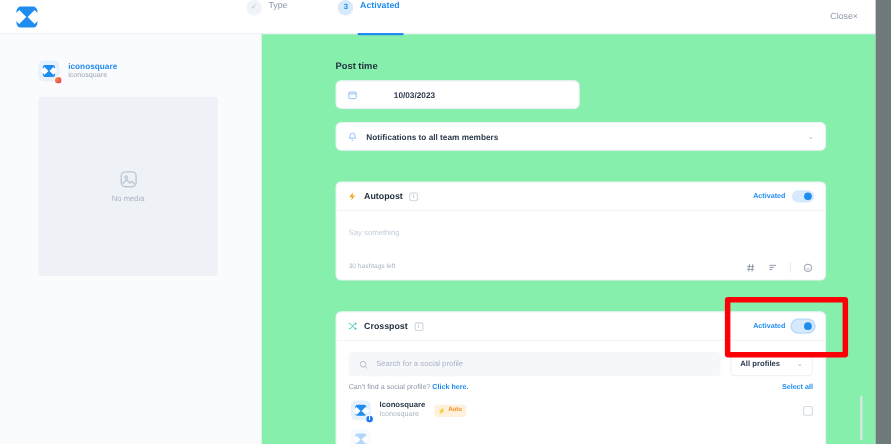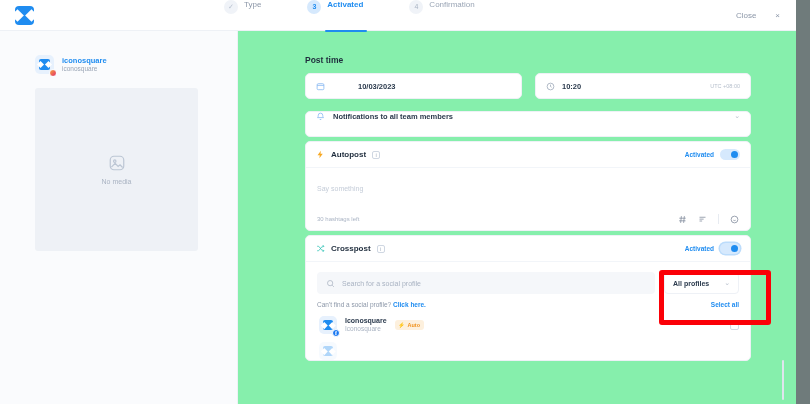--- a/index.html
+++ b/index.html
@@ -46,21 +46,21 @@
   .step .label { font-size: 8px; color: #9aa5b5; white-space: nowrap; }
   .step.done .label { color: #8c97a8; }
   .step.active .label { color: #1f8cf0; font-weight: bold; }
   .step.active .underline {
     position: absolute; left: 18px; right: -4px; bottom: -1px;
     height: 2px; background: #1f8cf0; border-radius: 1px;
   }
 
   .close {
     position: absolute; right: 16px; top: 50%; transform: translateY(-50%);
-    font-size: 8px; color: #8c97a8; display:flex; align-items:flex-start; gap:19px;
+    font-size: 8px; color: #8c97a8; display:flex; align-items:flex-start; gap:0;
     cursor: pointer;
   }
 
   
   .body { display: flex; height: 373px; width: 796px; }
   .sidebar {
     width: 238px; background: #fafbfd; border-right: 1px solid #eef1f6;
     padding: 24px 20px 0 35px;
   }
   .acct { display: flex; align-items: center; gap: 8px; }
@@ -102,28 +102,28 @@
   .field {
     height: 26px; display: flex; align-items: center; padding: 0 10px;
     border: 1px solid #eef1f6; border-radius: 5px; background: #fff; gap: 7px;
   }
   .field.date { width: 222px; gap: 33px; }
   .field.time { width: 221px; }
   .field .val { font-size: 7.5px; color: #2b3a4d; font-weight: bold; }
   .field .tz { margin-left: auto; font-size: 5.5px; color: #b6bfcc; }
 
   .notif {
-    margin-top: 12px; height: 26px; display: flex; 
+    margin-top: 12px; height: 26px; display: flex; align-items: center;
     padding: 0 10px; gap: 8px;
     border: 1px solid #eef1f6; border-radius: 5px; background:#fff;
   }
   .notif .lbl { font-size: 7.5px; color: #2b3a4d; font-weight: bold; }
   .notif .chev { margin-left: auto; color: #b6bfcc; font-size: 7px; }
 
-  .panel { margin-top: 4px; border: 1px solid #eef1f6; border-radius: 5px; background:#fff; }
+  .panel { margin-top: 28px; border: 1px solid #eef1f6; border-radius: 5px; background:#fff; }
   .panel-head {
     height: 26px; display: flex; align-items: center; padding: 0 10px; gap: 6px;
     border-bottom: 1px solid #f2f5f9;
   }
   .panel-head .ttl { font-size: 8px; font-weight: bold; color:#1f2d3d; }
   .info {
     width: 8px; height: 8px; border: 1px solid #cfd7e2; border-radius: 2px;
     font-size: 6px; line-height: 7px; text-align: center; color: #aab4c4;
   }
   .switchwrap { margin-left: auto; display: flex; align-items: center; gap: 6px; }
@@ -227,24 +227,20 @@
         <div class="label">Type</div>
       </div>
 
 
       <div class="step active">
         <div class="bullet">3</div>
         <div class="label">Activated</div>
         <div class="underline"></div>
       </div>
 
-      <div class="step">
-        <div class="bullet">4</div>
-        <div class="label">Confirmation</div>
-      </div>
 
     </div>
 
     <div class="close">
       <span>Close</span>
       <span>×</span>
     </div>
   </div>
 
   <div class="body">
@@ -277,28 +273,20 @@
 
       <div class="section-title">Post time</div>
 
       <div class="row2">
         <div class="field date">
           <svg width="9" height="9" viewBox="0 0 24 24" fill="none" stroke="#7fb3f0" stroke-width="2">
             <rect x="3" y="4.5" width="18" height="16" rx="3"></rect>
             <path d="M3 9h18"></path>
           </svg>
           <span class="val">10/03/2023</span>
-        </div>
-        <div class="field time">
-          <svg width="9" height="9" viewBox="0 0 24 24" fill="none" stroke="#9aa5b5" stroke-width="2">
-            <circle cx="12" cy="12" r="9"></circle>
-              <path d="M12 7v5l3 2"></path>
-          </svg>
-          <span class="val">10:20</span>
-          <span class="tz">UTC +08:00</span>
         </div>
       </div>
 
       <div class="notif">
         <svg width="9" height="9" viewBox="0 0 24 24" fill="none" stroke="#7fb3f0" stroke-width="2">
           <path d="M6 9a6 6 0 1112 0c0 5 2 6 2 6H4s2-1 2-6z"></path>
             <path d="M10 20h4"></path>
         </svg>
         <span class="lbl">Notifications to all team members</span>
         <span class="chev">⌄</span>

